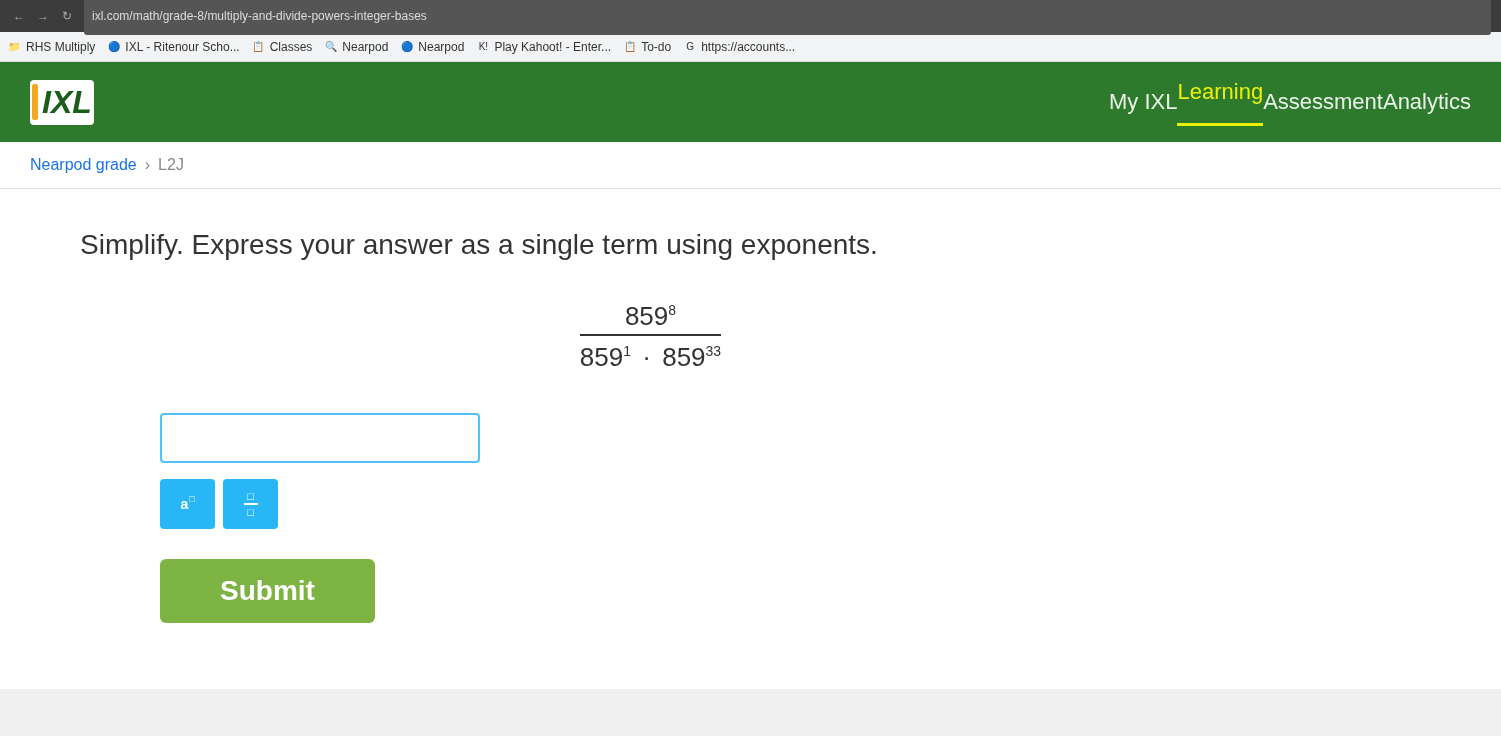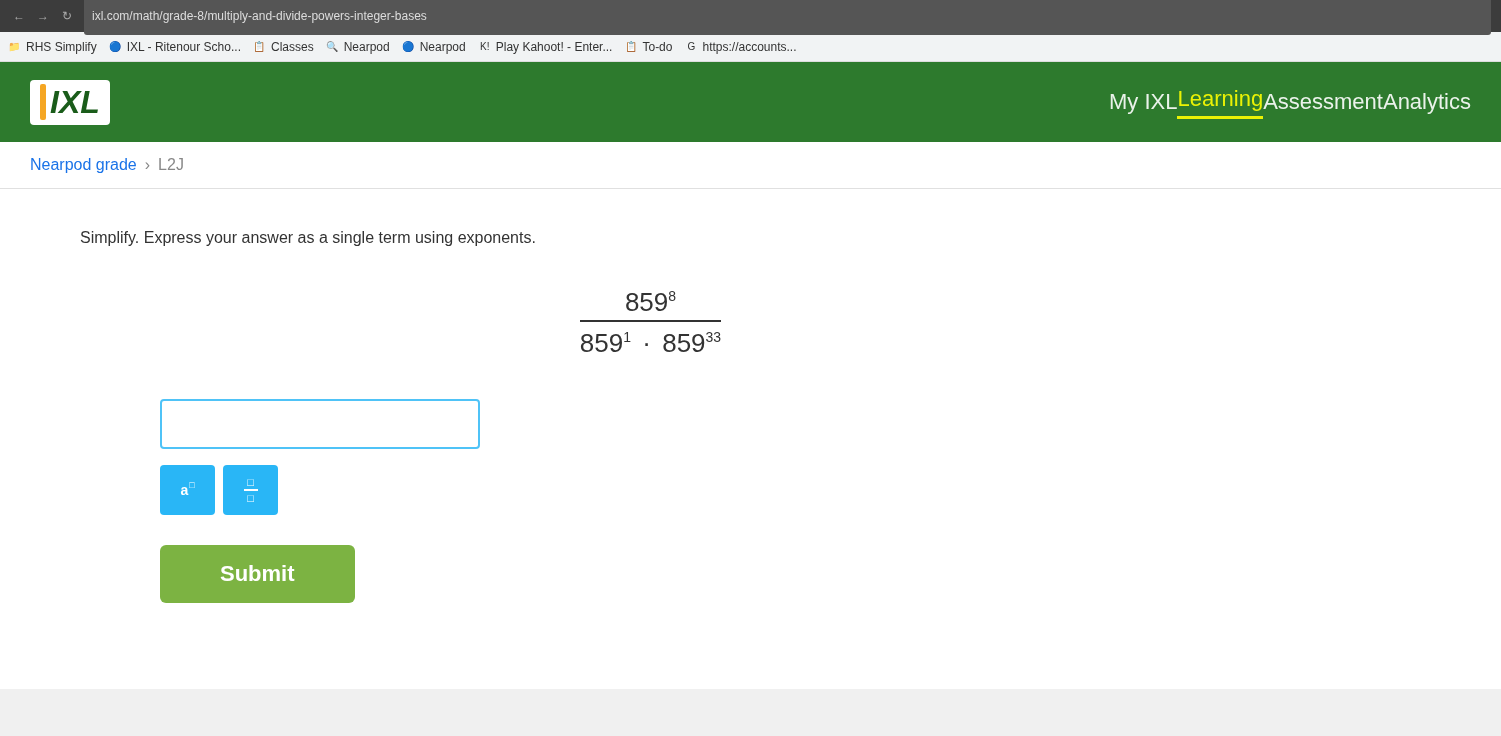--- a/index.html
+++ b/index.html
@@ -65,21 +65,21 @@
     
     .ixl-header {
       background: #2d7a2d;
       height: 80px;
       display: flex;
       align-items: center;
       padding: 0 30px;
     }
     .ixl-logo {
       background: white;
-      padding: 4px 10px;
+      padding: 4px 2px;
       border-radius: 4px;
       display: flex;
       align-items: center;
       font-size: 28px;
       font-weight: bold;
       color: #2d7a2d;
       margin-right: auto;
     }
     .ixl-logo .bar {
       width: 6px;
@@ -101,21 +101,21 @@
     .ixl-nav-item {
       color: white;
       font-size: 22px;
       cursor: pointer;
       text-decoration: none;
       opacity: 0.9;
     }
     .ixl-nav-item.active {
       color: #ffff00;
       border-bottom: 3px solid #ffff00;
-      padding-bottom: 4px;
+      padding-bottom: 18px;
     }
 
     
     .breadcrumb {
       padding: 14px 30px;
       font-size: 16px;
       color: #444;
       display: flex;
       align-items: center;
       gap: 8px;
@@ -139,21 +139,21 @@
     }
 
     
     .main-content {
       background: #fff;
       padding: 40px 80px;
       min-height: 500px;
     }
 
     .question-instruction {
-      font-size: 16px;
+      font-size: 28px;
       color: #333;
       margin-bottom: 40px;
     }
 
     
     .math-problem {
       display: flex;
       flex-direction: column;
       align-items: center;
       margin-bottom: 40px;
@@ -228,21 +228,21 @@
       color: white;
       font-size: 18px;
     }
 
     .submit-btn {
       background: #7cb342;
       color: white;
       border: none;
       border-radius: 6px;
       padding: 16px 60px;
-      font-size: 22px;
+      font-size: 28px;
       cursor: pointer;
       font-weight: bold;
     }
 
     
     .tool-icon {
       display: flex;
       align-items: flex-start;
       gap: 1px;
       font-size: 14px;
@@ -264,21 +264,21 @@
     <div class="browser-btn">↻</div>
   </div>
   <div class="url-bar">
     <span>ixl.com/math/grade-8/multiply-and-divide-powers-integer-bases</span>
   </div>
 </div>
 
 <div class="bookmarks-bar">
   <div class="bookmark-item">
     <span class="bookmark-icon">📁</span>
-    <span>RHS Simplify</span>
+    <span>RHS Multiply</span>
   </div>
   <div class="bookmark-item">
     <span class="bookmark-icon">🔵</span>
     <span>IXL - Ritenour Scho...</span>
   </div>
   <div class="bookmark-item">
     <span class="bookmark-icon">📋</span>
     <span>Classes</span>
   </div>
   <div class="bookmark-item">

